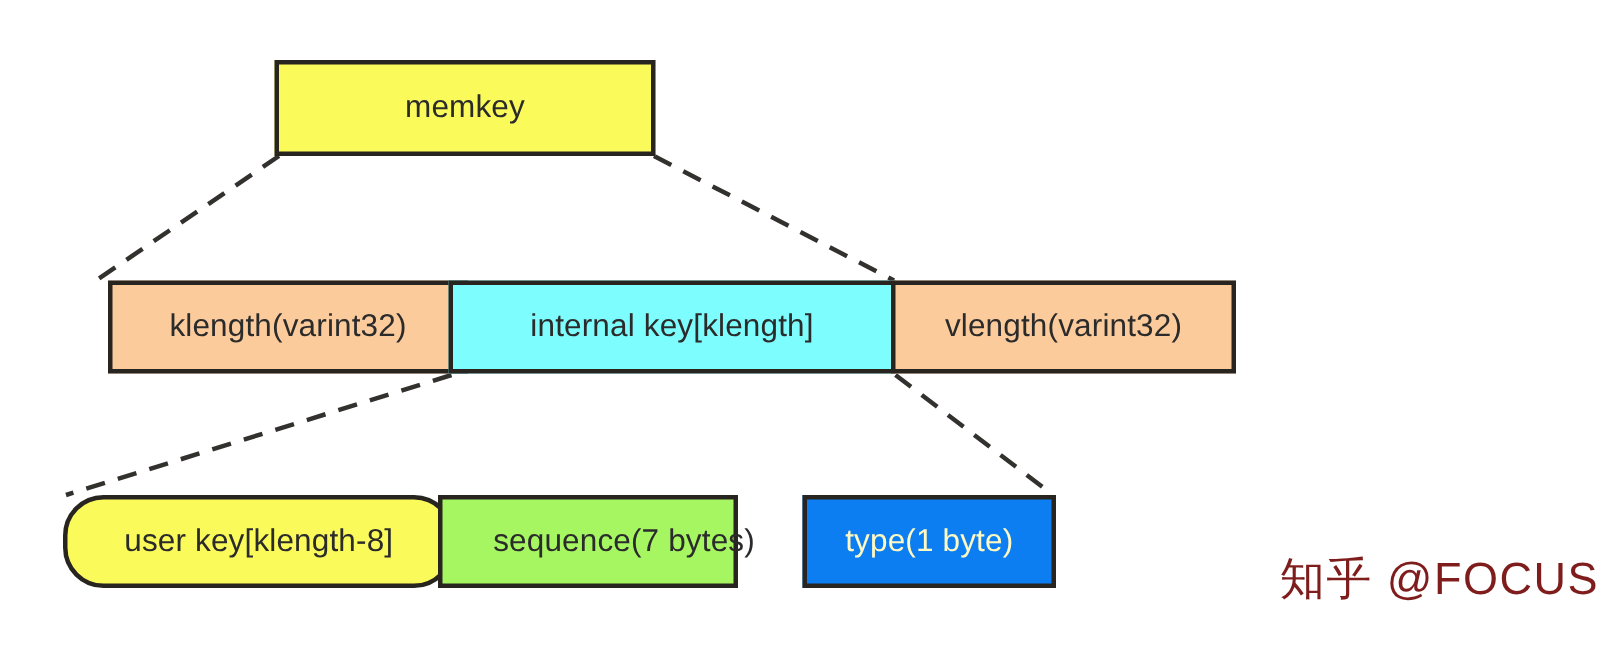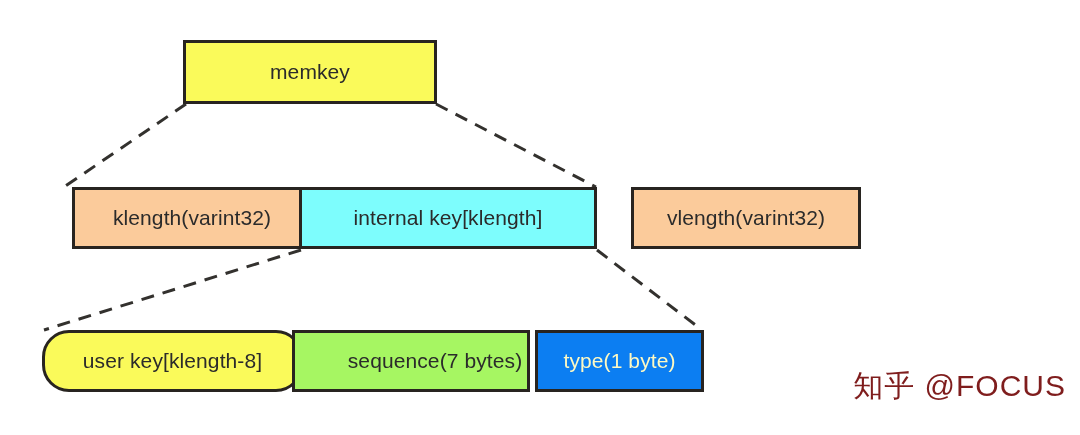--- a/index.html
+++ b/index.html
@@ -48,21 +48,21 @@
   #klength-box   { left: 72px;  width: 240px; background: var(--c-orange); }
   #internalkey-box { left: 299px; width: 298px; background: var(--c-cyan); }
   #vlength-box   { left: 594px; width: 230px; background: var(--c-orange); }
   #value-box     { left: 821px; width: 212px; background: var(--c-cyan); }
   
   .row3 {
     top: 330px;
     height: 62px;
   }
   #userkey-box  { left: 42px;  width: 261px; background: var(--c-yellow); }
-  #sequence-box { left: 292px; width: 238px; background: var(--c-green); padding-left: 48px; }
+  #sequence-box { left: 292px; width: 200px; background: var(--c-green); padding-left: 48px; }
   #type-box     { left: 535px; width: 169px; background: var(--c-blue); color: #fef9c3; }
 
   #connectors {
     position: absolute;
     left: 0;
     top: 0;
     width: 1080px;
     height: 435px;
     pointer-events: none;
   }
@@ -88,21 +88,21 @@
     <line x1="301" y1="250" x2="44" y2="330" stroke="#33312e" stroke-width="3" stroke-dasharray="13 9" stroke-linecap="butt"></line>
     <line x1="597" y1="250" x2="702" y2="330" stroke="#33312e" stroke-width="3" stroke-dasharray="13 9" stroke-linecap="butt"></line>
   </svg>
 
   <div class="box" id="memkey-box" style="border-color: rgb(40, 36, 32);">memkey</div>
 
   <div class="box row-box row2" id="klength-box" style="border-color: rgb(40, 36, 32);">klength(varint32)</div>
 
   <div class="box row-box row2" id="internalkey-box" style="border-color: rgb(40, 36, 32);">internal key[klength]</div>
 
-  <div class="box row-box row2" id="vlength-box" style="border-color: rgb(40, 36, 32); margin-left: 37px;">vlength(varint32)</div>
+  <div class="box row-box row2" id="vlength-box" style="border-color: rgb(40, 36, 32);">vlength(varint32)</div>
 
 
   <div class="box row-box row3" id="userkey-box" style="border-color: rgb(40, 36, 32); border-radius: 27px;">user key[klength-8]</div>
 
   <div class="box row-box row3" id="sequence-box" style="border-color: rgb(40, 36, 32);">sequence(7 bytes)</div>
 
   <div class="box row-box row3" id="type-box" style="border-color: rgb(40, 36, 32);">type(1 byte)</div>
 
   <div id="watermark" style="color: #7f1d1d;">知乎 @FOCUS</div>
 

